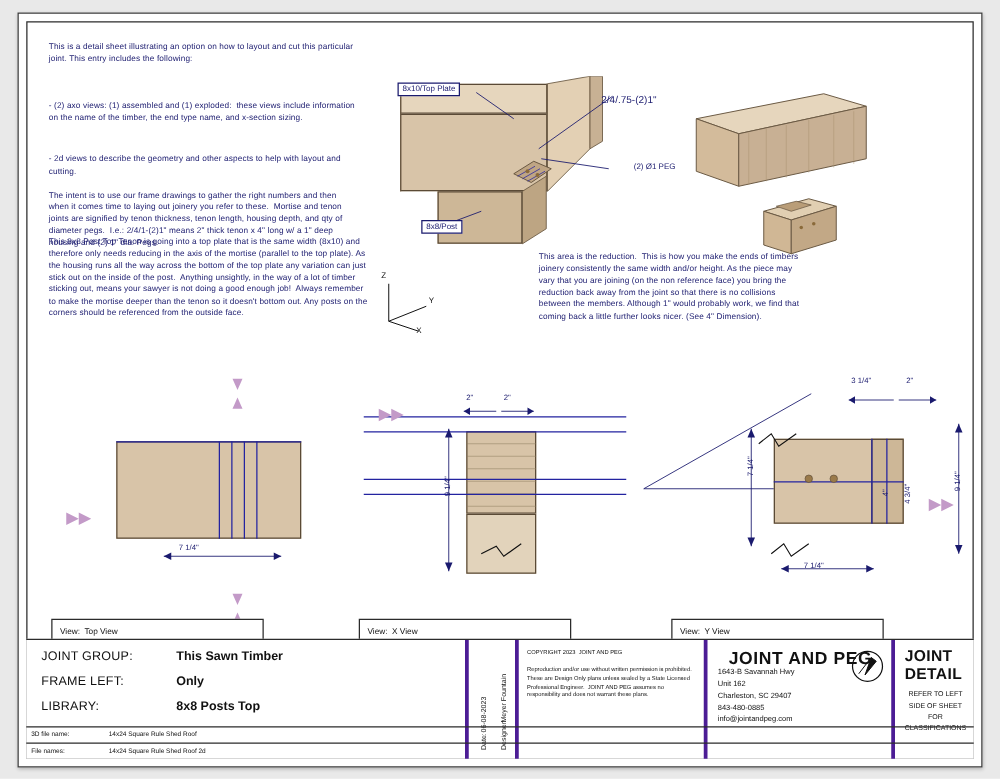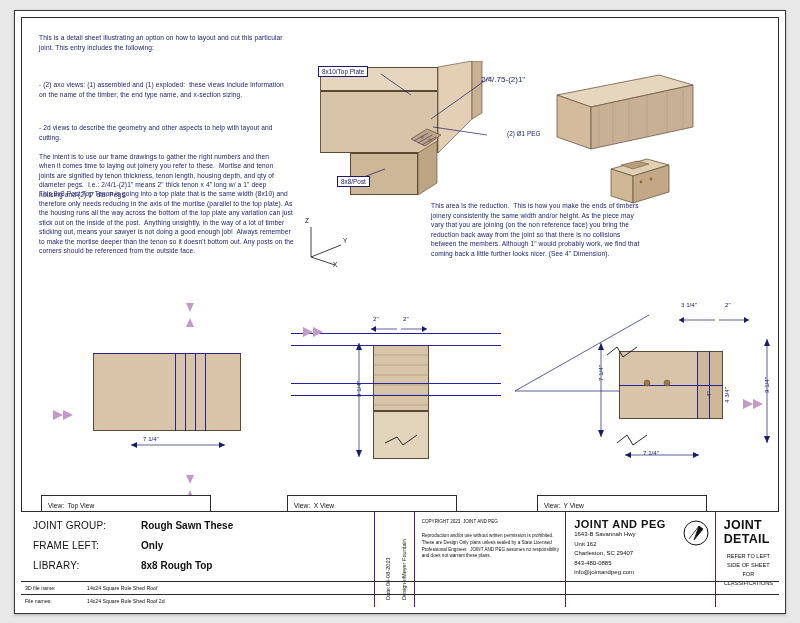--- a/index.html
+++ b/index.html
@@ -76,33 +76,33 @@
 
   
   #titleblock {
     position: absolute;
     left: 6px; right: 6px; bottom: 6px;
     height: 96px;
     border-top: 1px solid #2b2b2b;
     background: #fff;
     display: flex;
   }
-  .tb-cell { border-right: 1px solid #4c1d95; position: relative; }
+  .tb-cell { border-right: 3px solid #4c1d95; position: relative; }
   #tb-left { width: 355px; padding: 8px 0 0 12px; }
   .tb-row { display:flex; align-items:baseline; margin-bottom: 9px; font-size: 10px; }
   .tb-key { width: 108px; color:#111; letter-spacing:0.2px; }
   .tb-val { font-weight: bold; color:#111; }
   #tb-rot { width: 40px; position: relative; }
   .rot {
     position: absolute; font-size: 5.6px; color:#111;
     transform: rotate(-90deg); transform-origin: left top; white-space: nowrap;
   }
   #tb-legal { width: 152px; padding: 7px 6px 0 7px; font-size: 4.6px; line-height:1.5; color:#111; }
   #tb-company { width: 150px; padding: 6px 6px 0 8px; position:relative; }
-  .comp-name { font-size: 11px; font-weight: bold; letter-spacing: 0.5px; color:#111; }
+  .comp-name { font-size: 14px; font-weight: bold; letter-spacing: 0.5px; color:#111;text-align:center; }
   .comp-line { font-size: 6px; color:#111; line-height:1.6; }
   #tb-right { flex: 1; padding: 6px 6px 0 8px; }
   .lib-title { font-size: 12.5px; font-weight: bold; letter-spacing:0.3px; color:#111; }
   .lib-sub { font-size: 5.6px; color:#111; text-align:center; line-height:1.6; }
   .lib-files { position:absolute; left:0; right:0; bottom:0; }
   .lf-row { display:flex; font-size:5.2px; border-top:1px solid #2b2b2b; padding:3px 4px; color:#111;}
   .lf-key { width:62px; }
 </style>
 </head>
 <body>
@@ -319,29 +319,29 @@
   </svg>
 
   <div class="viewbox" style="left:522px; top:484px; width:170px;"><span>View:  Y View</span>
 <span>Scale:  1"  =  1'-0"</span></div>
 
   <div id="titleblock">
 
     <div class="tb-cell" id="tb-left">
       <div class="tb-row">
         <div class="tb-key">JOINT GROUP:</div>
-        <div class="tb-val">Rough Sawn These</div>
+        <div class="tb-val">This Sawn Timber</div>
       </div>
       <div class="tb-row">
         <div class="tb-key">FRAME LEFT:</div>
         <div class="tb-val">Only</div>
       </div>
       <div class="tb-row">
         <div class="tb-key">LIBRARY:</div>
-        <div class="tb-val">8x8 Rough Top</div>
+        <div class="tb-val">8x8 Posts Top</div>
       </div>
     </div>
 
     <div class="tb-cell" id="tb-rot">
       <div class="rot" style="left:10px; top:88px;">Date:</div>
       <div class="rot" style="left:10px; top:74px;">06-08-2023</div>
       <div class="rot" style="left:26px; top:88px;">Designer:</div>
       <div class="rot" style="left:26px; top:66px;">Meyer Fountain</div>
     </div>
 

